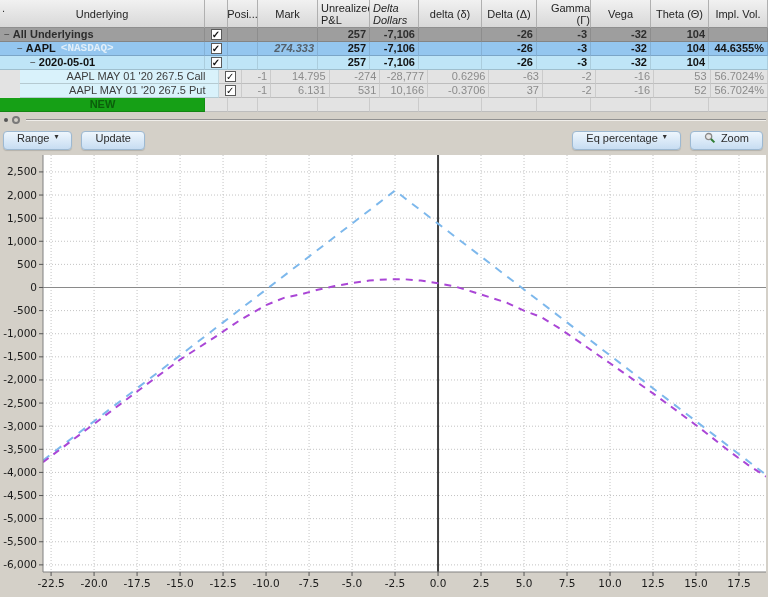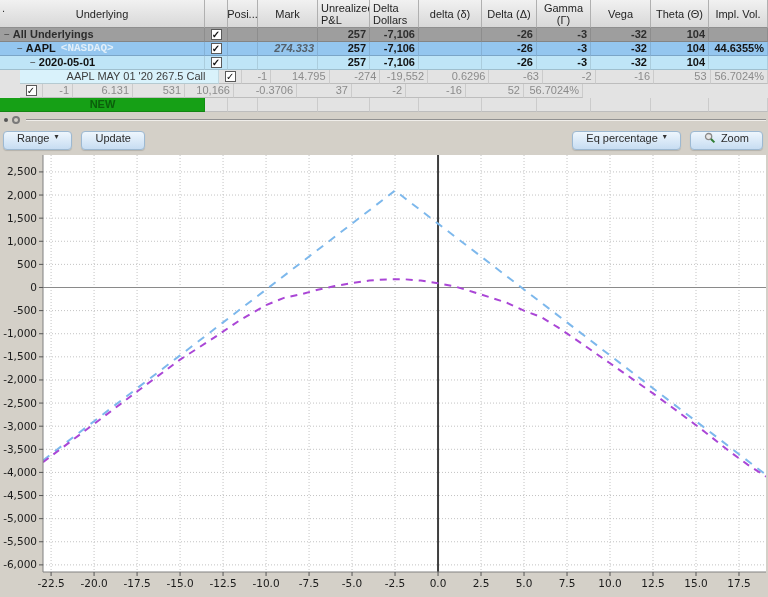--- a/index.html
+++ b/index.html
@@ -77,25 +77,25 @@
 
 <div id="positions">
   <div class="hrow">
     <span id="hdr-dot">.</span>
   <div class="hcell" style="width: 205px;">Underlying</div>
       <div class="hcell" style="width: 23px;"></div>
       <div class="hcell" style="width: 30px;">Posi...</div>
       <div class="hcell" style="width: 60px;">Mark</div>
       <div class="hcell al" style="width: 52px;">Unrealized
 P&amp;L</div>
-      <div class="hcell al" style="width: 49px;">Delta
+      <div class="hcell al" style="width: 49px; font-style: italic;">Delta
 Dollars</div>
       <div class="hcell" style="width: 63px;">delta (δ)</div>
       <div class="hcell" style="width: 55px;">Delta (Δ)</div>
-      <div class="hcell" style="width: 54px;">Gamma (Γ)</div>
+      <div class="hcell" style="width: 54px; text-align: right;">Gamma (Γ)</div>
       <div class="hcell" style="width: 60px;">Vega</div>
       <div class="hcell" style="width: 58px;">Theta (Θ)</div>
       <div class="hcell" style="width: 59px;">Impl. Vol.</div>
     </div>
   <div id="tbody">
       <div class="trow row-all">
         <div class="cell ucell" style="width: 205px; padding-left: 4px;">
           <span class="minus">−</span>
           <span>All Underlyings</span>
         </div>
@@ -155,29 +155,32 @@
       <div class="trow row-opt">
         <div class="cell ucell" style="width: 205px; padding-left: 4px;">
           <span>AAPL MAY 01 '20 267.5 Call</span>
         </div>
         <div class="cell cbcell" style="width: 23px;">
           <div class="cb">✓</div>
         </div>
         <div class="cell num vc0" style="width: 30px;">-1</div>
         <div class="cell num vc1" style="width: 60px;">14.795</div>
         <div class="cell num vc2" style="width: 52px;">-274</div>
-        <div class="cell num vc3" style="width: 49px;">-19,552</div>
+        <div class="cell num vc3" style="width: 49px;">-28,777</div>
         <div class="cell num vc4" style="width: 63px;">0.6296</div>
         <div class="cell num vc5" style="width: 55px;">-63</div>
         <div class="cell num vc6" style="width: 54px;">-2</div>
         <div class="cell num vc7" style="width: 60px;">-16</div>
         <div class="cell num vc8" style="width: 58px;">53</div>
         <div class="cell num vc9" style="width: 59px;">56.7024%</div>
       </div>
       <div class="trow row-opt">
+        <div class="cell ucell" style="width: 205px; padding-left: 4px;">
+          <span>AAPL MAY 01 '20 267.5 Put</span>
+        </div>
         <div class="cell cbcell" style="width: 23px;">
           <div class="cb">✓</div>
         </div>
         <div class="cell num vc0" style="width: 30px;">-1</div>
         <div class="cell num vc1" style="width: 60px; text-align: right;">6.131</div>
         <div class="cell num vc2" style="width: 52px;">531</div>
         <div class="cell num vc3" style="width: 49px;">10,166</div>
         <div class="cell num vc4" style="width: 63px;">-0.3706</div>
         <div class="cell num vc5" style="width: 55px;">37</div>
         <div class="cell num vc6" style="width: 54px;">-2</div>

